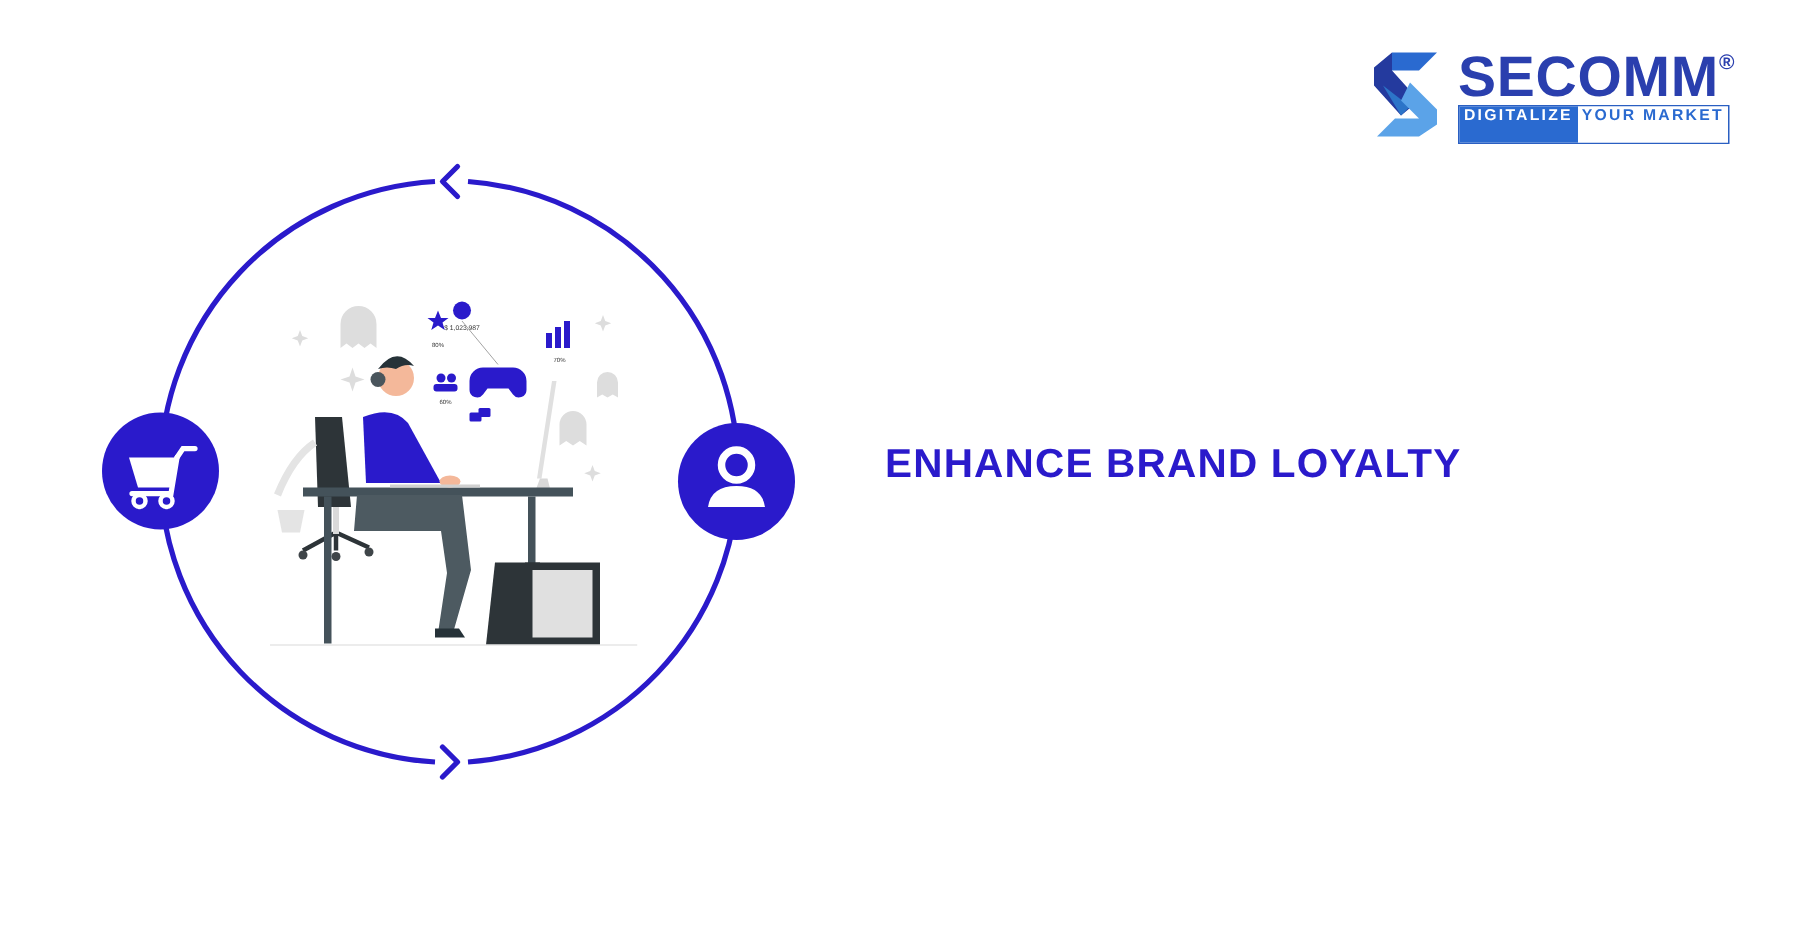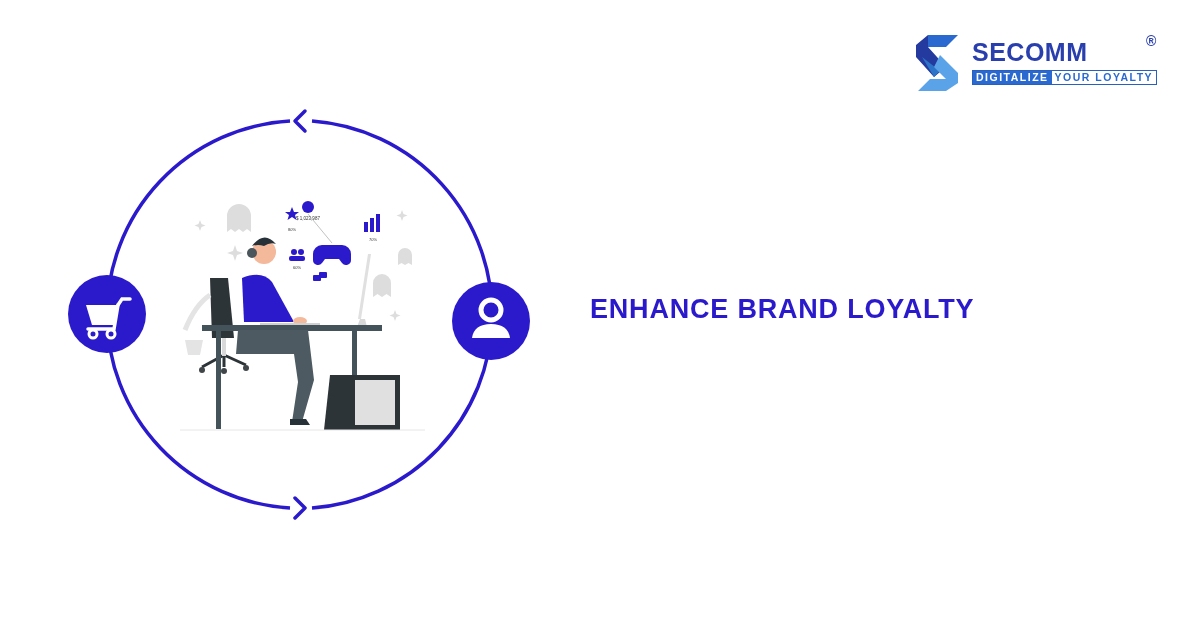--- a/index.html
+++ b/index.html
@@ -3,23 +3,23 @@
 <meta charset="utf-8">
 <style>
   * { margin:0; padding:0; box-sizing:border-box; }
   html, body { width:1200px; height:628px; background:#ffffff; overflow:hidden; }
   body { position:relative; font-family:"Liberation Sans", sans-serif; }
   .abs { position:absolute; }
 
   
   .logo { left:910px; top:33px; width:250px; height:62px; }
   .logo-mark { position:absolute; left:0; top:0; width:56px; height:60px; }
-  .logo-word { position:absolute; left:62px; top:1px; font-family:"Liberation Sans", sans-serif; font-weight:bold; font-size:25px; letter-spacing:0.5px; color:#2a3fae; line-height:36px; }
+  .logo-word { position:absolute; left:62px; top:1px; font-family:"Liberation Sans", sans-serif; font-weight:bold; font-size:38px; letter-spacing:0.5px; color:#2a3fae; line-height:36px; }
   .logo-reg { position:absolute; left:236px; top:0px; font-size:14px; font-weight:bold; color:#2a3fae; }
-  .logo-tag { position:absolute; left:62px; top:37px; height:15px; display:flex; border:1.5px solid #2a5fc2; font-size:10.5px; font-weight:bold; letter-spacing:1.5px; line-height:12px; }
+  .logo-tag { position:absolute; left:62px; top:37px; height:26px; display:flex; border:1.5px solid #2a5fc2; font-size:10.5px; font-weight:bold; letter-spacing:1.5px; line-height:12px; }
   .logo-tag .t1 { background:#2a6ad0; color:#ffffff; padding:0 3px; }
   .logo-tag .t2 { background:#ffffff; color:#2a6ad0; padding:0 3px; }
 
   
   .ring-svg { left:0; top:0; width:600px; height:628px; }
 
   .node { position:absolute; width:78px; height:78px; border-radius:50%; background:#2a1acb; }
   .node svg { position:absolute; left:0; top:0; width:78px; height:78px; }
 
   .illus { left:180px; top:190px; width:245px; height:245px; }
@@ -33,21 +33,21 @@
   <svg class="logo-mark" viewBox="0 0 56 60">
     <path d="M18 2 L48 2 L36 14 L18 14 Z" fill="#2a6ad0"></path>
     <path d="M6 12 L18 2 L18 14 L36 34 L24 44 L6 24 Z" fill="#243a9e"></path>
     <path d="M12 24 L24 44 L30 38 Z" fill="#2c74c8"></path>
     <path d="M30 22 L48 40 L48 50 L36 58 L8 58 L20 46 L36 46 L24 34 Z" fill="#5ba3e8"></path>
   </svg>
   <div class="logo-word">SECOMM</div>
   <div class="logo-reg">®</div>
   <div class="logo-tag">
     <span class="t1">DIGITALIZE</span>
-    <span class="t2">YOUR LOYALTY</span>
+    <span class="t2">YOUR MARKET</span>
   </div>
 </div>
 
 <svg class="abs ring-svg" viewBox="0 0 600 628">
 
   <path d="M 290 121 A 194 194 0 0 0 107 315 A 194 194 0 0 0 290 508" fill="none" stroke="#2a1acb" stroke-width="3.5"></path>
   <path d="M 312 121 A 194 194 0 0 1 492 320 A 194 194 0 0 1 312 508" fill="none" stroke="#2a1acb" stroke-width="3.5"></path>
   <g>
     <polyline points="305,111 295,121 305,131" fill="none" stroke="#2a1acb" stroke-width="3.5" stroke-linecap="round" stroke-linejoin="round"></polyline>
   </g>

